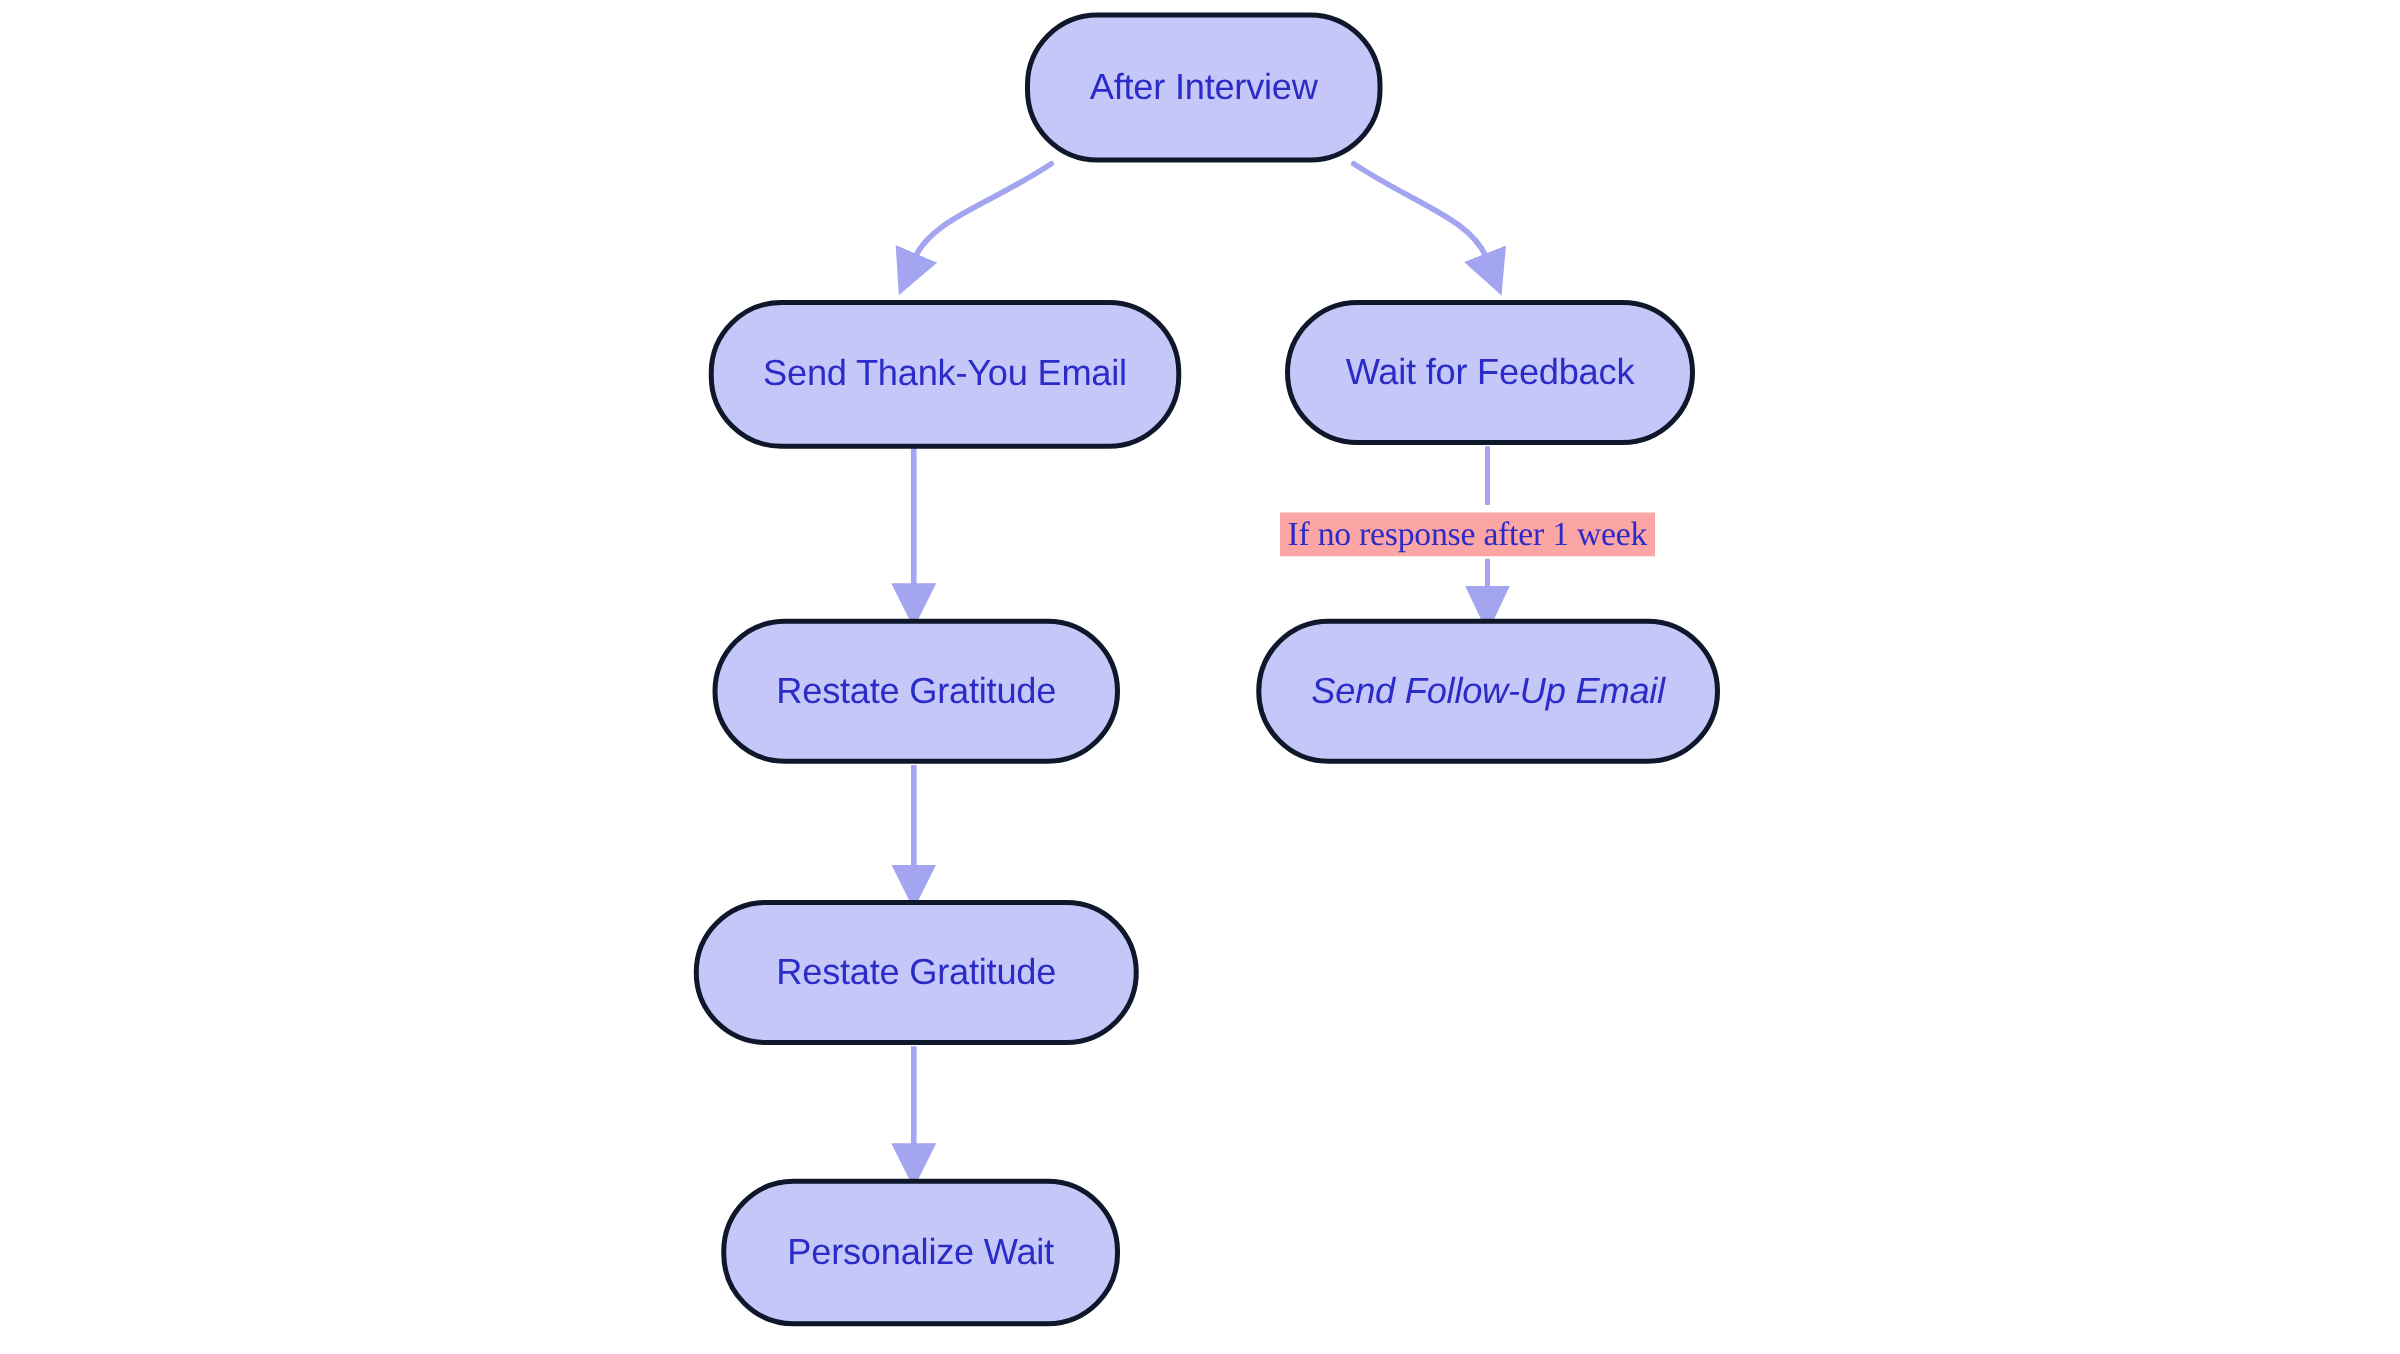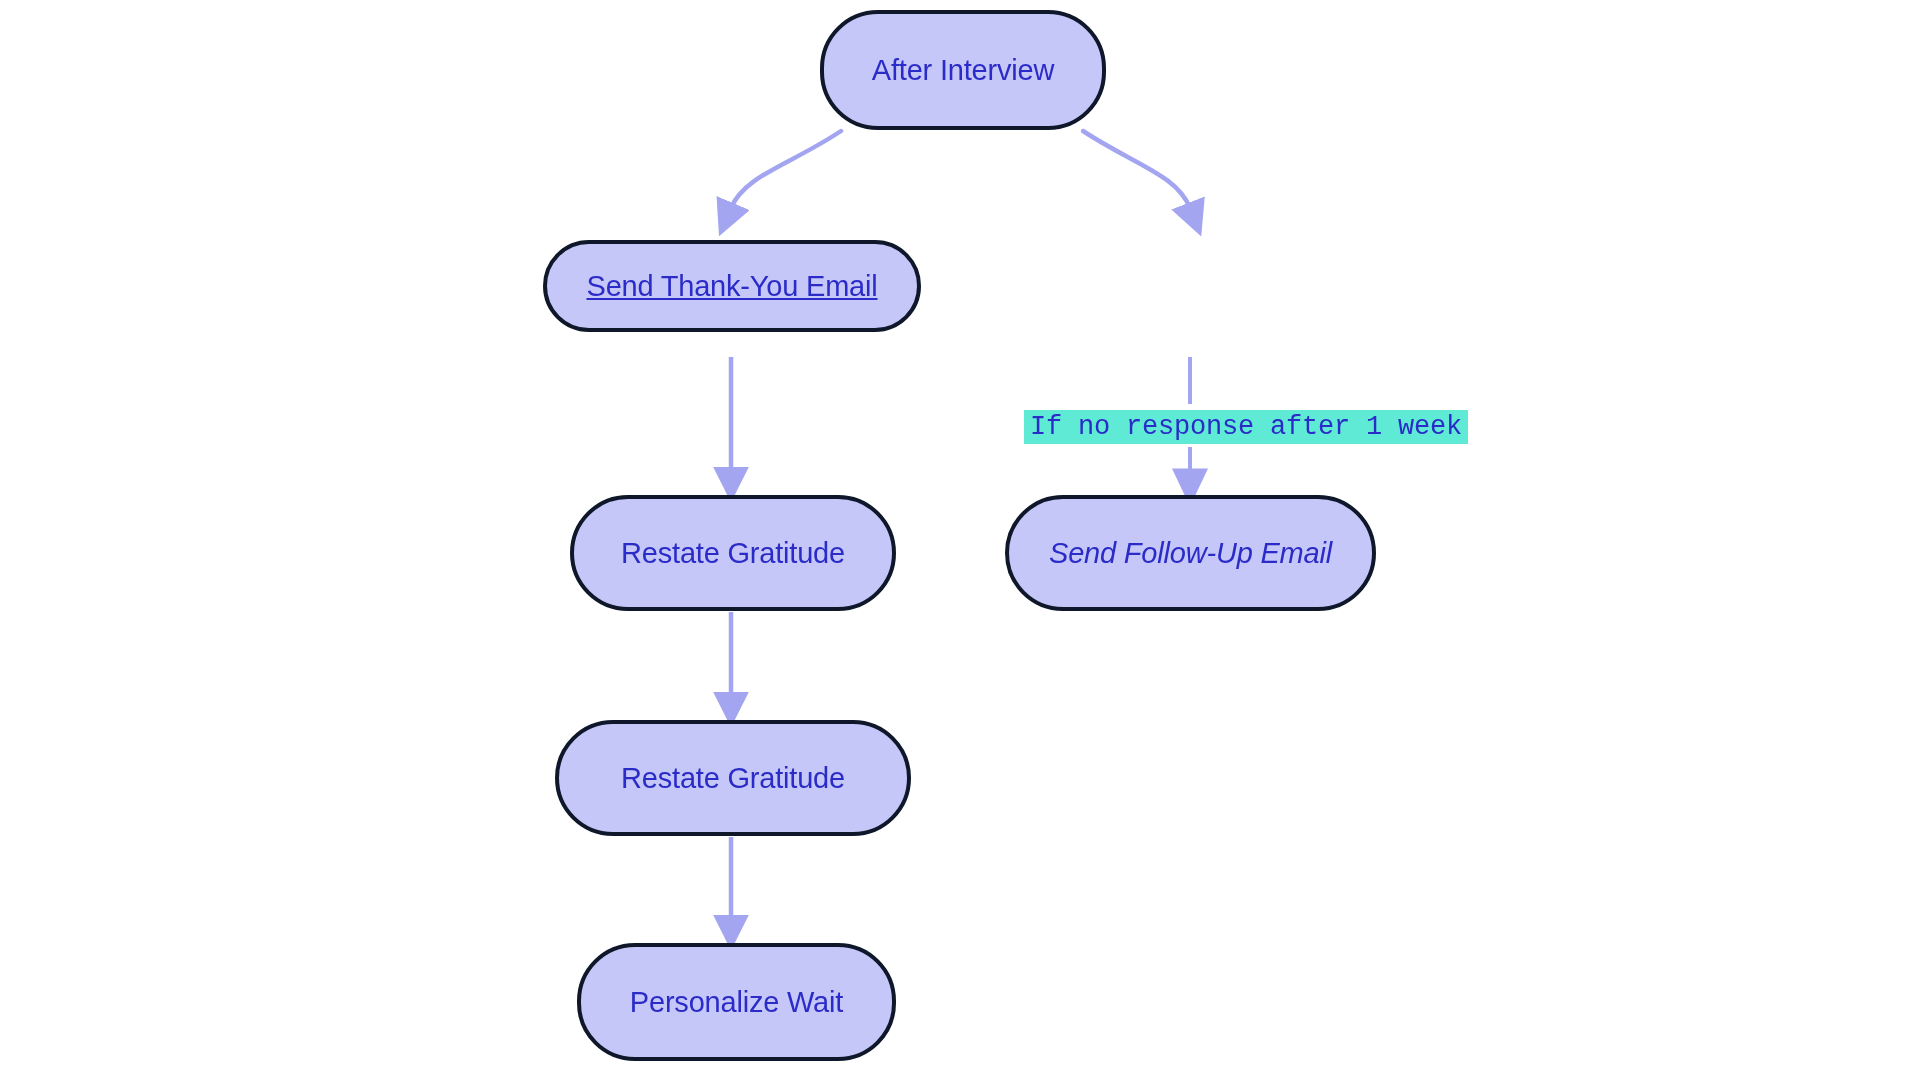--- a/index.html
+++ b/index.html
@@ -43,25 +43,25 @@
     white-space: nowrap;
     user-select: none;
   }
   .node-label {
     display: block;
     line-height: 1;
   }
   .edge-label {
     position: absolute;
     color: #2b2bc8;
-    font-family: Liberation Mono, monospace;
+    font-family: Liberation Serif, serif;
     font-size: 27px;
     letter-spacing: -0.2px;
     white-space: nowrap;
-    background: #5eead4;
+    background: #fca5a5;
     padding: 2px 6px;
     user-select: none;
   }
 </style>
 </head>
 <body>
 
 <div id="canvas">
 
   <svg id="edge-layer" viewBox="0 0 1920 1083" xmlns="http://www.w3.org/2000/svg">
@@ -86,24 +86,27 @@
 
     <path d="M 731,612 L 731,697" fill="none" stroke="#a3a5f0" stroke-width="4.5" marker-end="url(#arrowhead-thick)"></path>
 
     <path d="M 731,837 L 731,920" fill="none" stroke="#a3a5f0" stroke-width="4.5" marker-end="url(#arrowhead-thick)"></path>
   </svg>
 
   <div class="node" style="left:820px; top:10px; width:286px; height:120px;">
     <span class="node-label">After Interview</span>
   </div>
 
-  <div class="node" style="left:543px; top:240px; width:378px; height:92px;text-decoration:underline;">
+  <div class="node" style="left:567px; top:240px; width:378px; height:119px;">
     <span class="node-label">Send Thank-You Email</span>
   </div>
 
+  <div class="node" style="left:1028px; top:240px; width:328px; height:116px;">
+    <span class="node-label">Wait for Feedback</span>
+  </div>
 
   <div class="node" style="left:570px; top:495px; width:326px; height:116px;">
     <span class="node-label">Restate Gratitude</span>
   </div>
 
   <div class="node" style="left:1005px; top:495px; width:371px; height:116px;font-style:italic;">
     <span class="node-label">Send Follow-Up Email</span>
   </div>
 
   <div class="node" style="left:555px; top:720px; width:356px; height:116px;">

